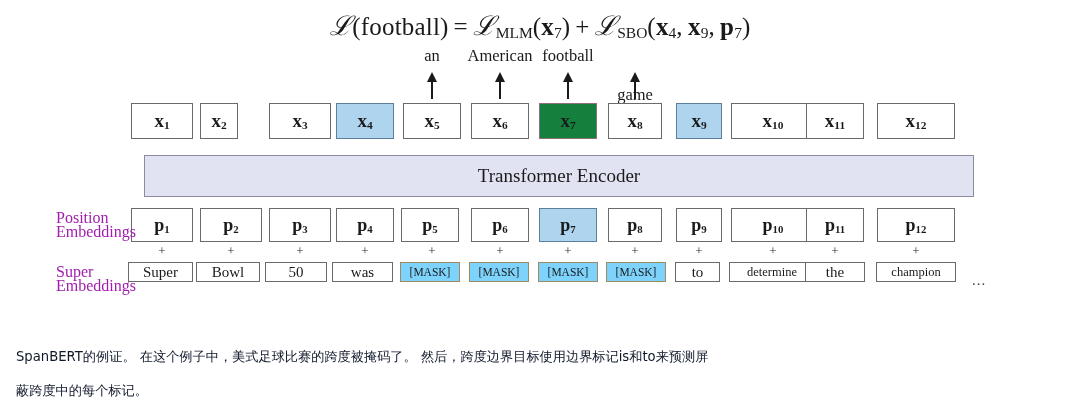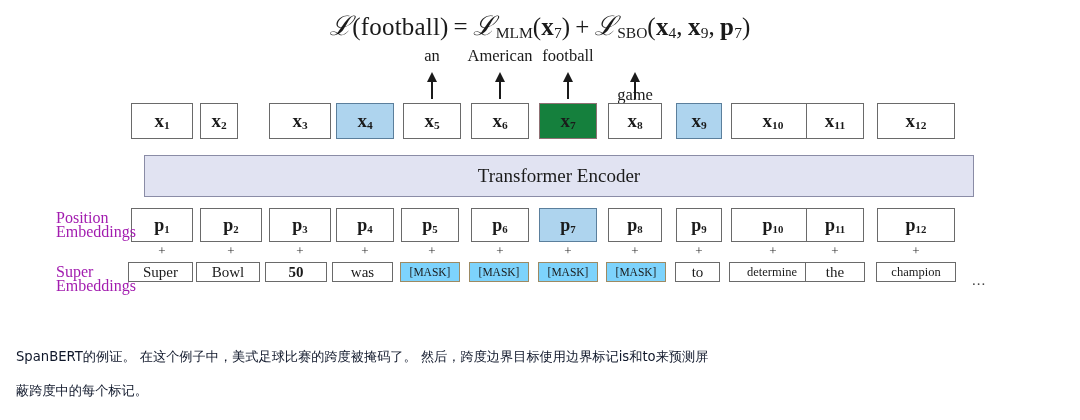--- a/index.html
+++ b/index.html
@@ -275,21 +275,21 @@
     <span class="plus-sign" style="left: 916px;">+</span>
   </div>
 
 <div id="t-row" class="row-layer">
     <div class="cell" style="left: 128px; width: 65px;">
       <span>Super</span>
     </div>
     <div class="cell" style="left: 196px; width: 64px;">
       <span>Bowl</span>
     </div>
-    <div class="cell" style="left: 265px; width: 62px; font-weight: bold;">
+    <div class="cell" style="left: 265px; width: 62px;">
       <span>50</span>
     </div>
     <div class="cell" style="left: 332px; width: 61px;">
       <span>was</span>
     </div>
     <div class="cell hl-mask" style="left: 400px; width: 60px;">
       <span>[MASK]</span>
     </div>
     <div class="cell hl-mask" style="left: 469px; width: 60px;">
       <span>[MASK]</span>

